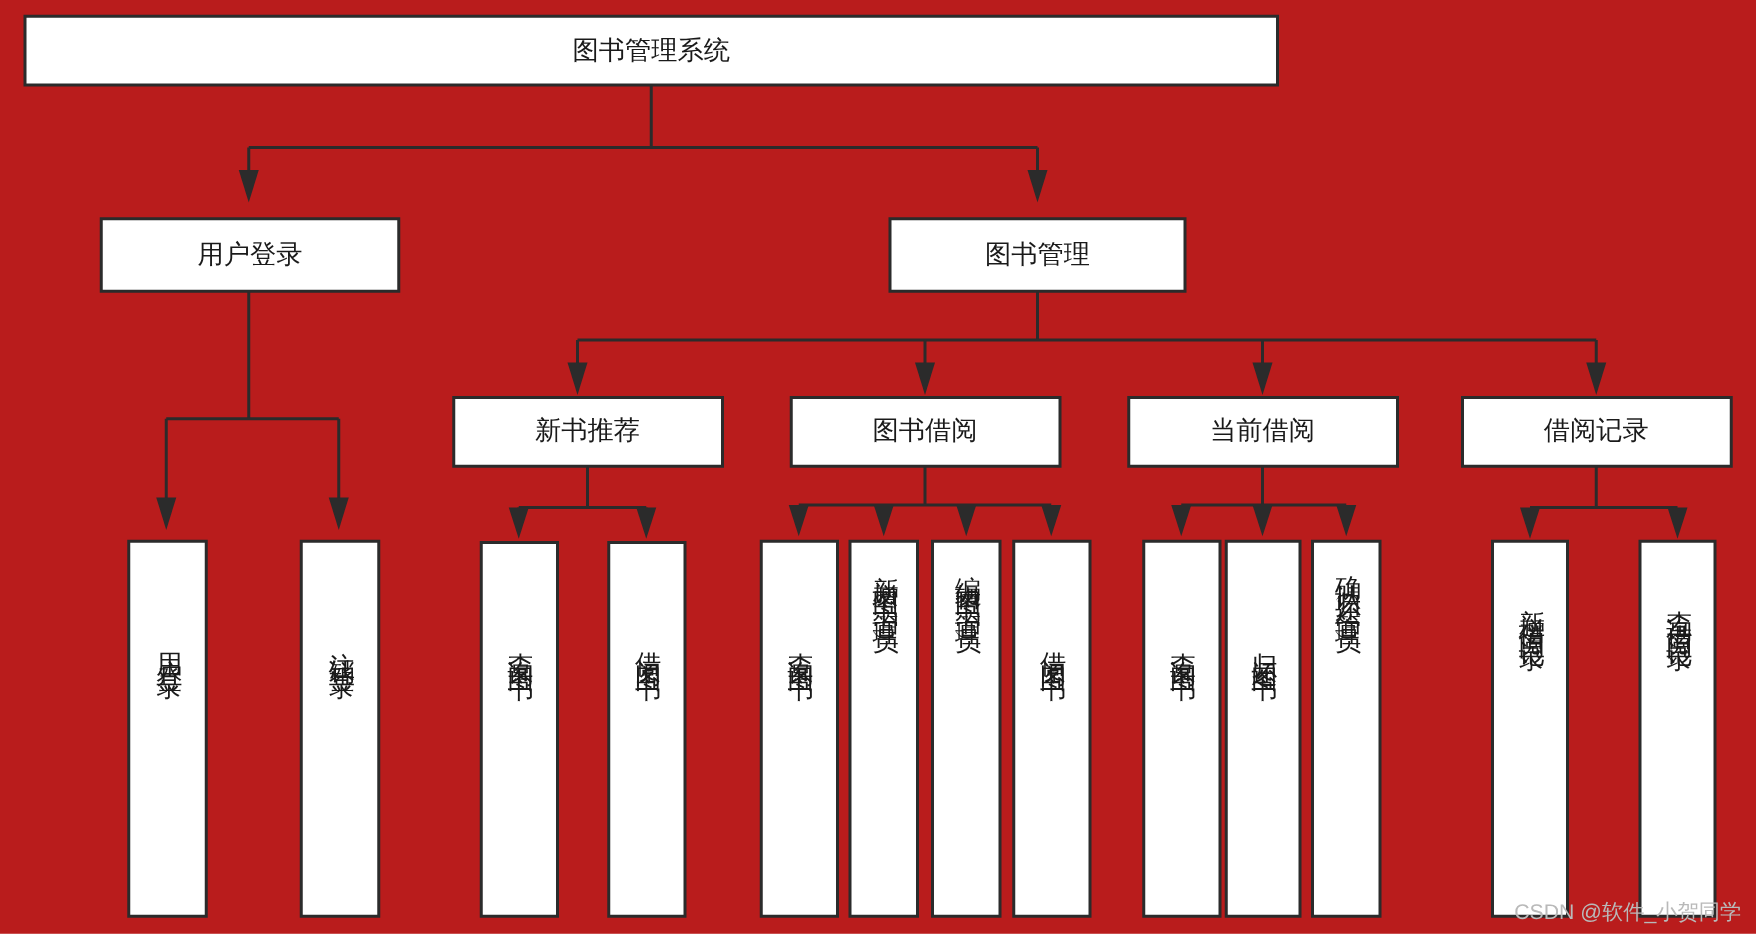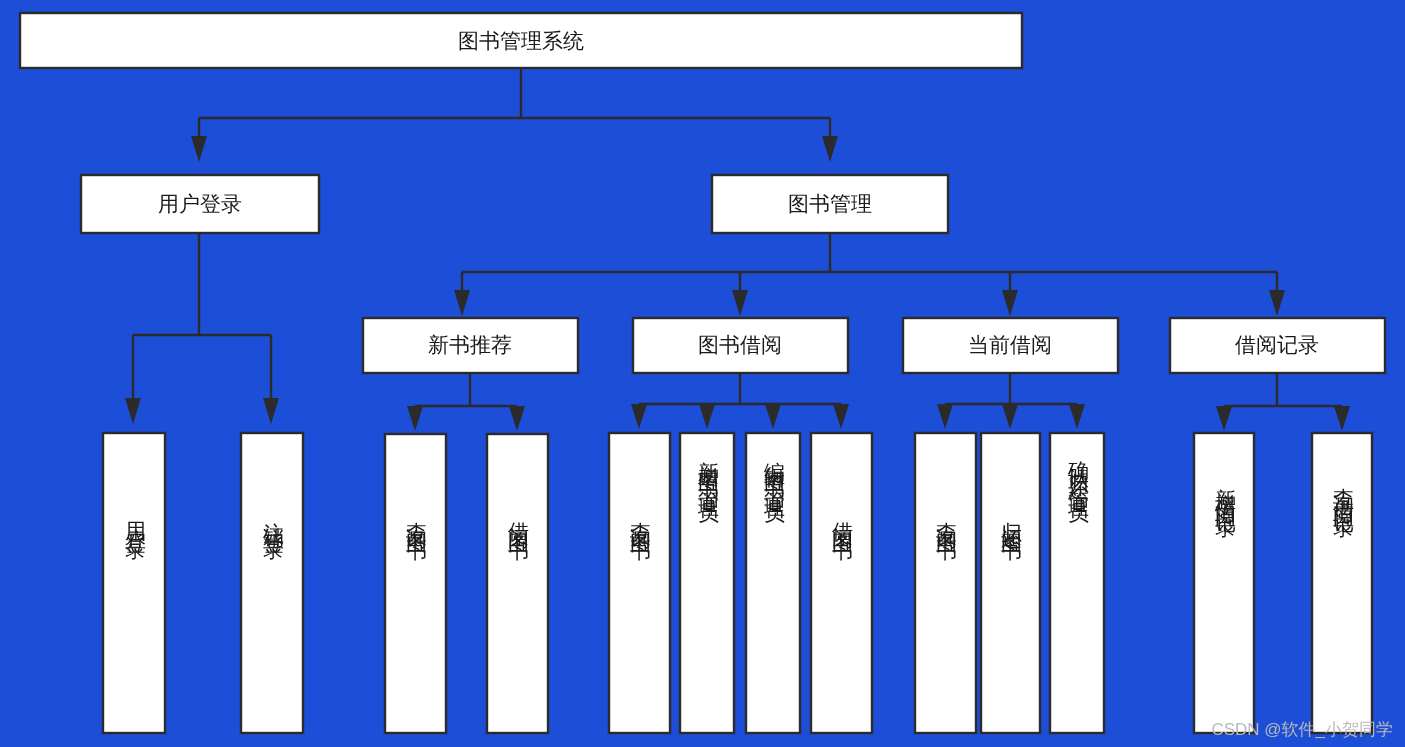--- a/index.html
+++ b/index.html
@@ -10,21 +10,21 @@
   body {
     width: 1405px;
     height: 747px;
     font-family: "Liberation Sans", "DejaVu Sans", sans-serif;
     overflow: hidden;
   }
   #diagram-root {
     position: relative;
     width: 1405px;
     height: 747px;
-    background: #1d4ed8;
+    background: #b91c1c;
   }
   svg#tree-svg {
     position: absolute;
     left: 0;
     top: 0;
     width: 1405px;
     height: 747px;
   }
   .node-box {
     fill: #ffffff;

